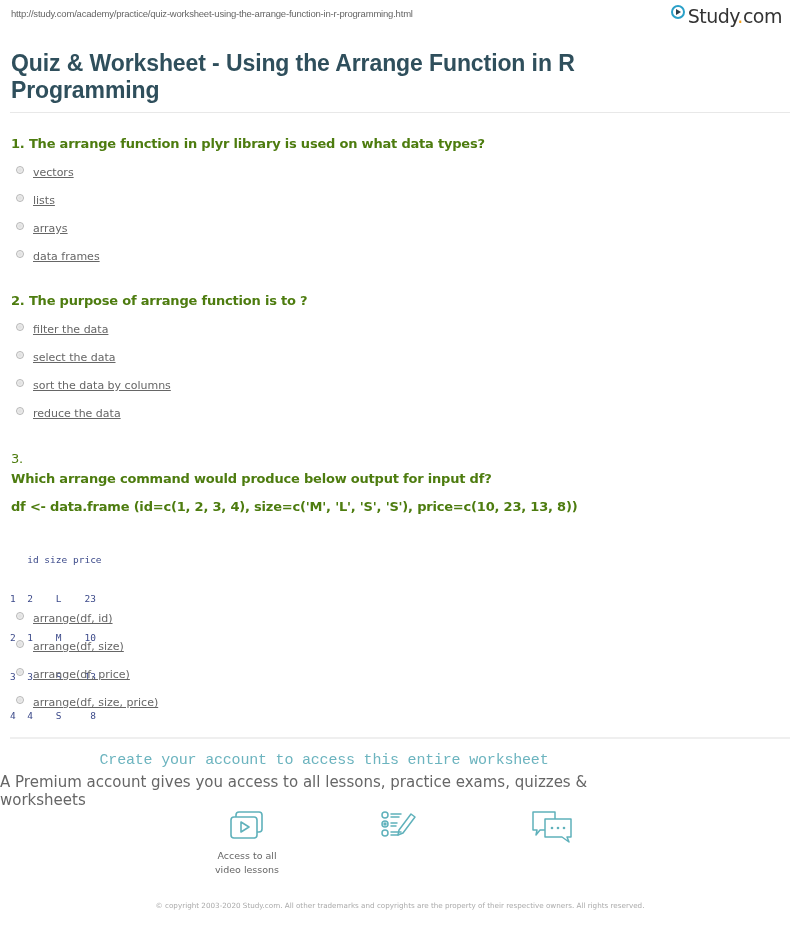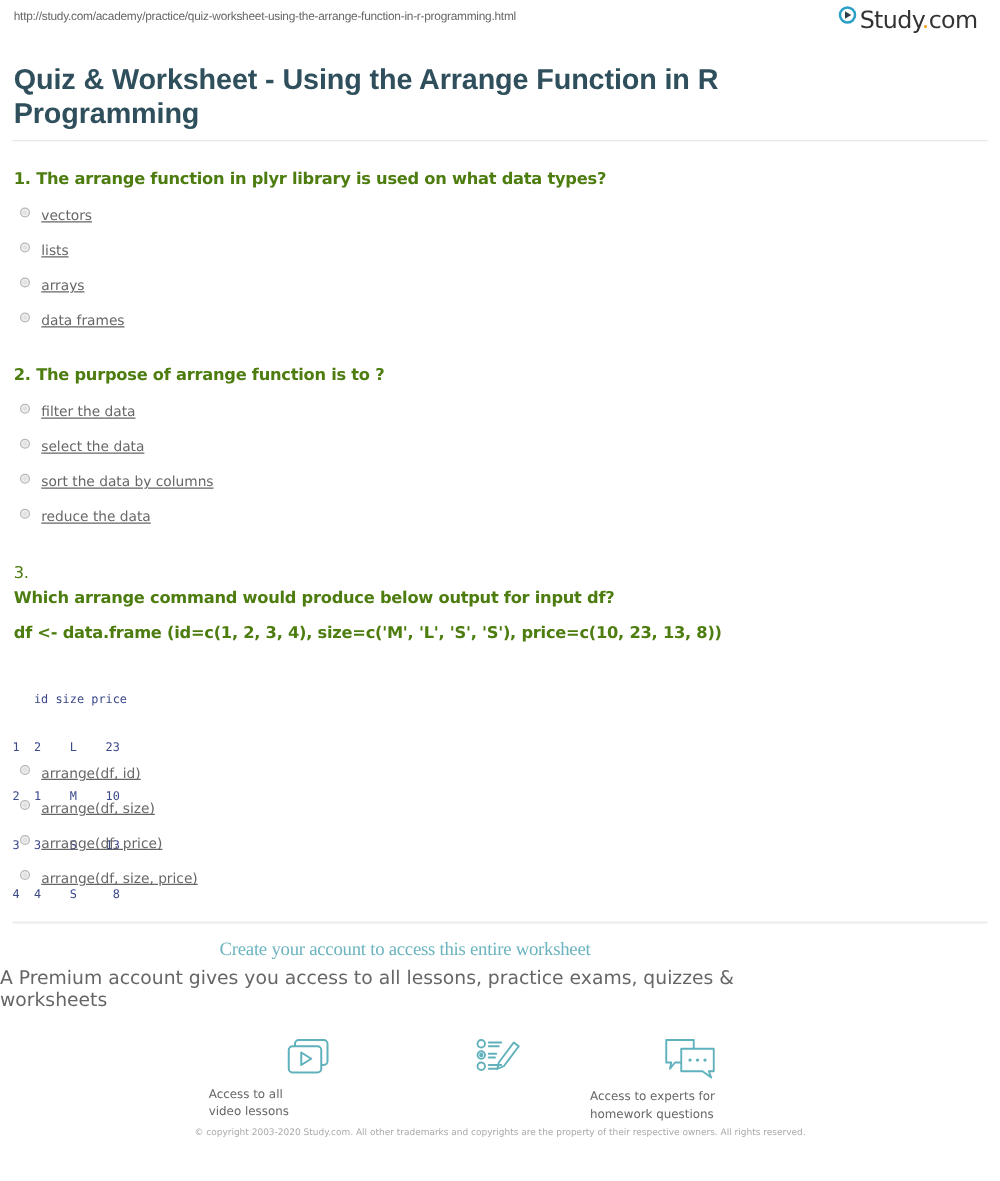--- a/index.html
+++ b/index.html
@@ -15,23 +15,23 @@
 
     .title { position: absolute; left: 11px; top: 50px; width: 640px; font-size: 23px; line-height: 27px; color: #2f4f5c; font-family: "Liberation Sans", sans-serif; letter-spacing: -0.1px; }
     .divider { position: absolute; left: 10px; right: 10px; height: 1px; background: #e8e8e8; }
 
     .q-head { position: absolute; left: 11px; font-size: 13px; color: #4d7c0f; font-weight: bold; font-family: "DejaVu Sans", sans-serif; letter-spacing: -0.2px; }
     .opt { position: absolute; left: 16px; display: flex; align-items: flex-start; font-size: 11px; color: #666; font-family: "DejaVu Sans", sans-serif; text-decoration: underline; }
     .radio { width: 8px; height: 8px; border-radius: 50%; border: 1px solid #b5b5b5; background: radial-gradient(circle, #e2e2e2 30%, #f4f4f4 70%); margin-right: 9px; }
 
     .rtable { position: absolute; left: 10px; top: 527px; font-family: "DejaVu Sans Mono", "Liberation Mono", monospace; font-size: 9.5px; line-height: 13px; color: #3c4a8a; white-space: pre; }
 
-    .cta-title { position: absolute; left: 0; width: 648px; top: 752px; text-align: center; font-size: 15px; color: #6cb4bf; font-family: Liberation Serif, serif; letter-spacing: -0.2px; }
+    .cta-title { position: absolute; left: 0; width: 648px; top: 752px; text-align: center; font-size: 15px; color: #6cb4bf; font-family: Liberation Mono, monospace; letter-spacing: -0.2px; }
     .cta-sub { position: absolute; left: 0; width: 667px; top: 773px; text-align: left; font-size: 15px; color: #666; font-family: "DejaVu Sans", sans-serif; }
-    .feature { position: absolute; top: 830px; width: 160px; }
+    .feature { position: absolute; top: 810px; width: 160px; text-align: center; }
     .feature svg { display: block; margin: 0 auto; }
     .feature .ftext { margin-top: 7px; font-size: 9.5px; line-height: 14px; color: #666; font-family: "DejaVu Sans", sans-serif; }
     .footer { position: absolute; left: 150px; width: 500px; top: 901px; text-align: center; font-size: 7.2px; line-height: 10px; color: #aaa; font-family: "DejaVu Sans", sans-serif; }
   </style>
 </head>
 <body>
 
 <div class="url">http://study.com/academy/practice/quiz-worksheet-using-the-arrange-function-in-r-programming.html</div>
 <div class="logo">
   <span class="logo-circle"></span>
@@ -140,19 +140,15 @@
 </div>
 
 <div class="feature" style="left:472px">
   <svg width="46" height="34" viewBox="0 0 46 34" fill="none" stroke="#5fb1bb" stroke-width="1.5" stroke-linejoin="round">
     <path d="M4 2 H26 V20 H11 L7 25 L8 20 H4 Z"></path>
     <path d="M16 9 H42 V27 H38 L40 32 L33 27 H16 Z" fill="#fff"></path>
     <circle cx="23" cy="18" r="1.3" fill="#5fb1bb" stroke="none"></circle>
     <circle cx="29" cy="18" r="1.3" fill="#5fb1bb" stroke="none"></circle>
     <circle cx="35" cy="18" r="1.3" fill="#5fb1bb" stroke="none"></circle>
   </svg>
-  <div class="ftext">
-      <div>Access to experts for</div>
-      <div>homework questions</div>
-    </div>
 </div>
 
 <div class="footer">© copyright 2003-2020 Study.com. All other trademarks and copyrights are the property of their respective owners. All rights reserved.</div>
 
 </body></html>

